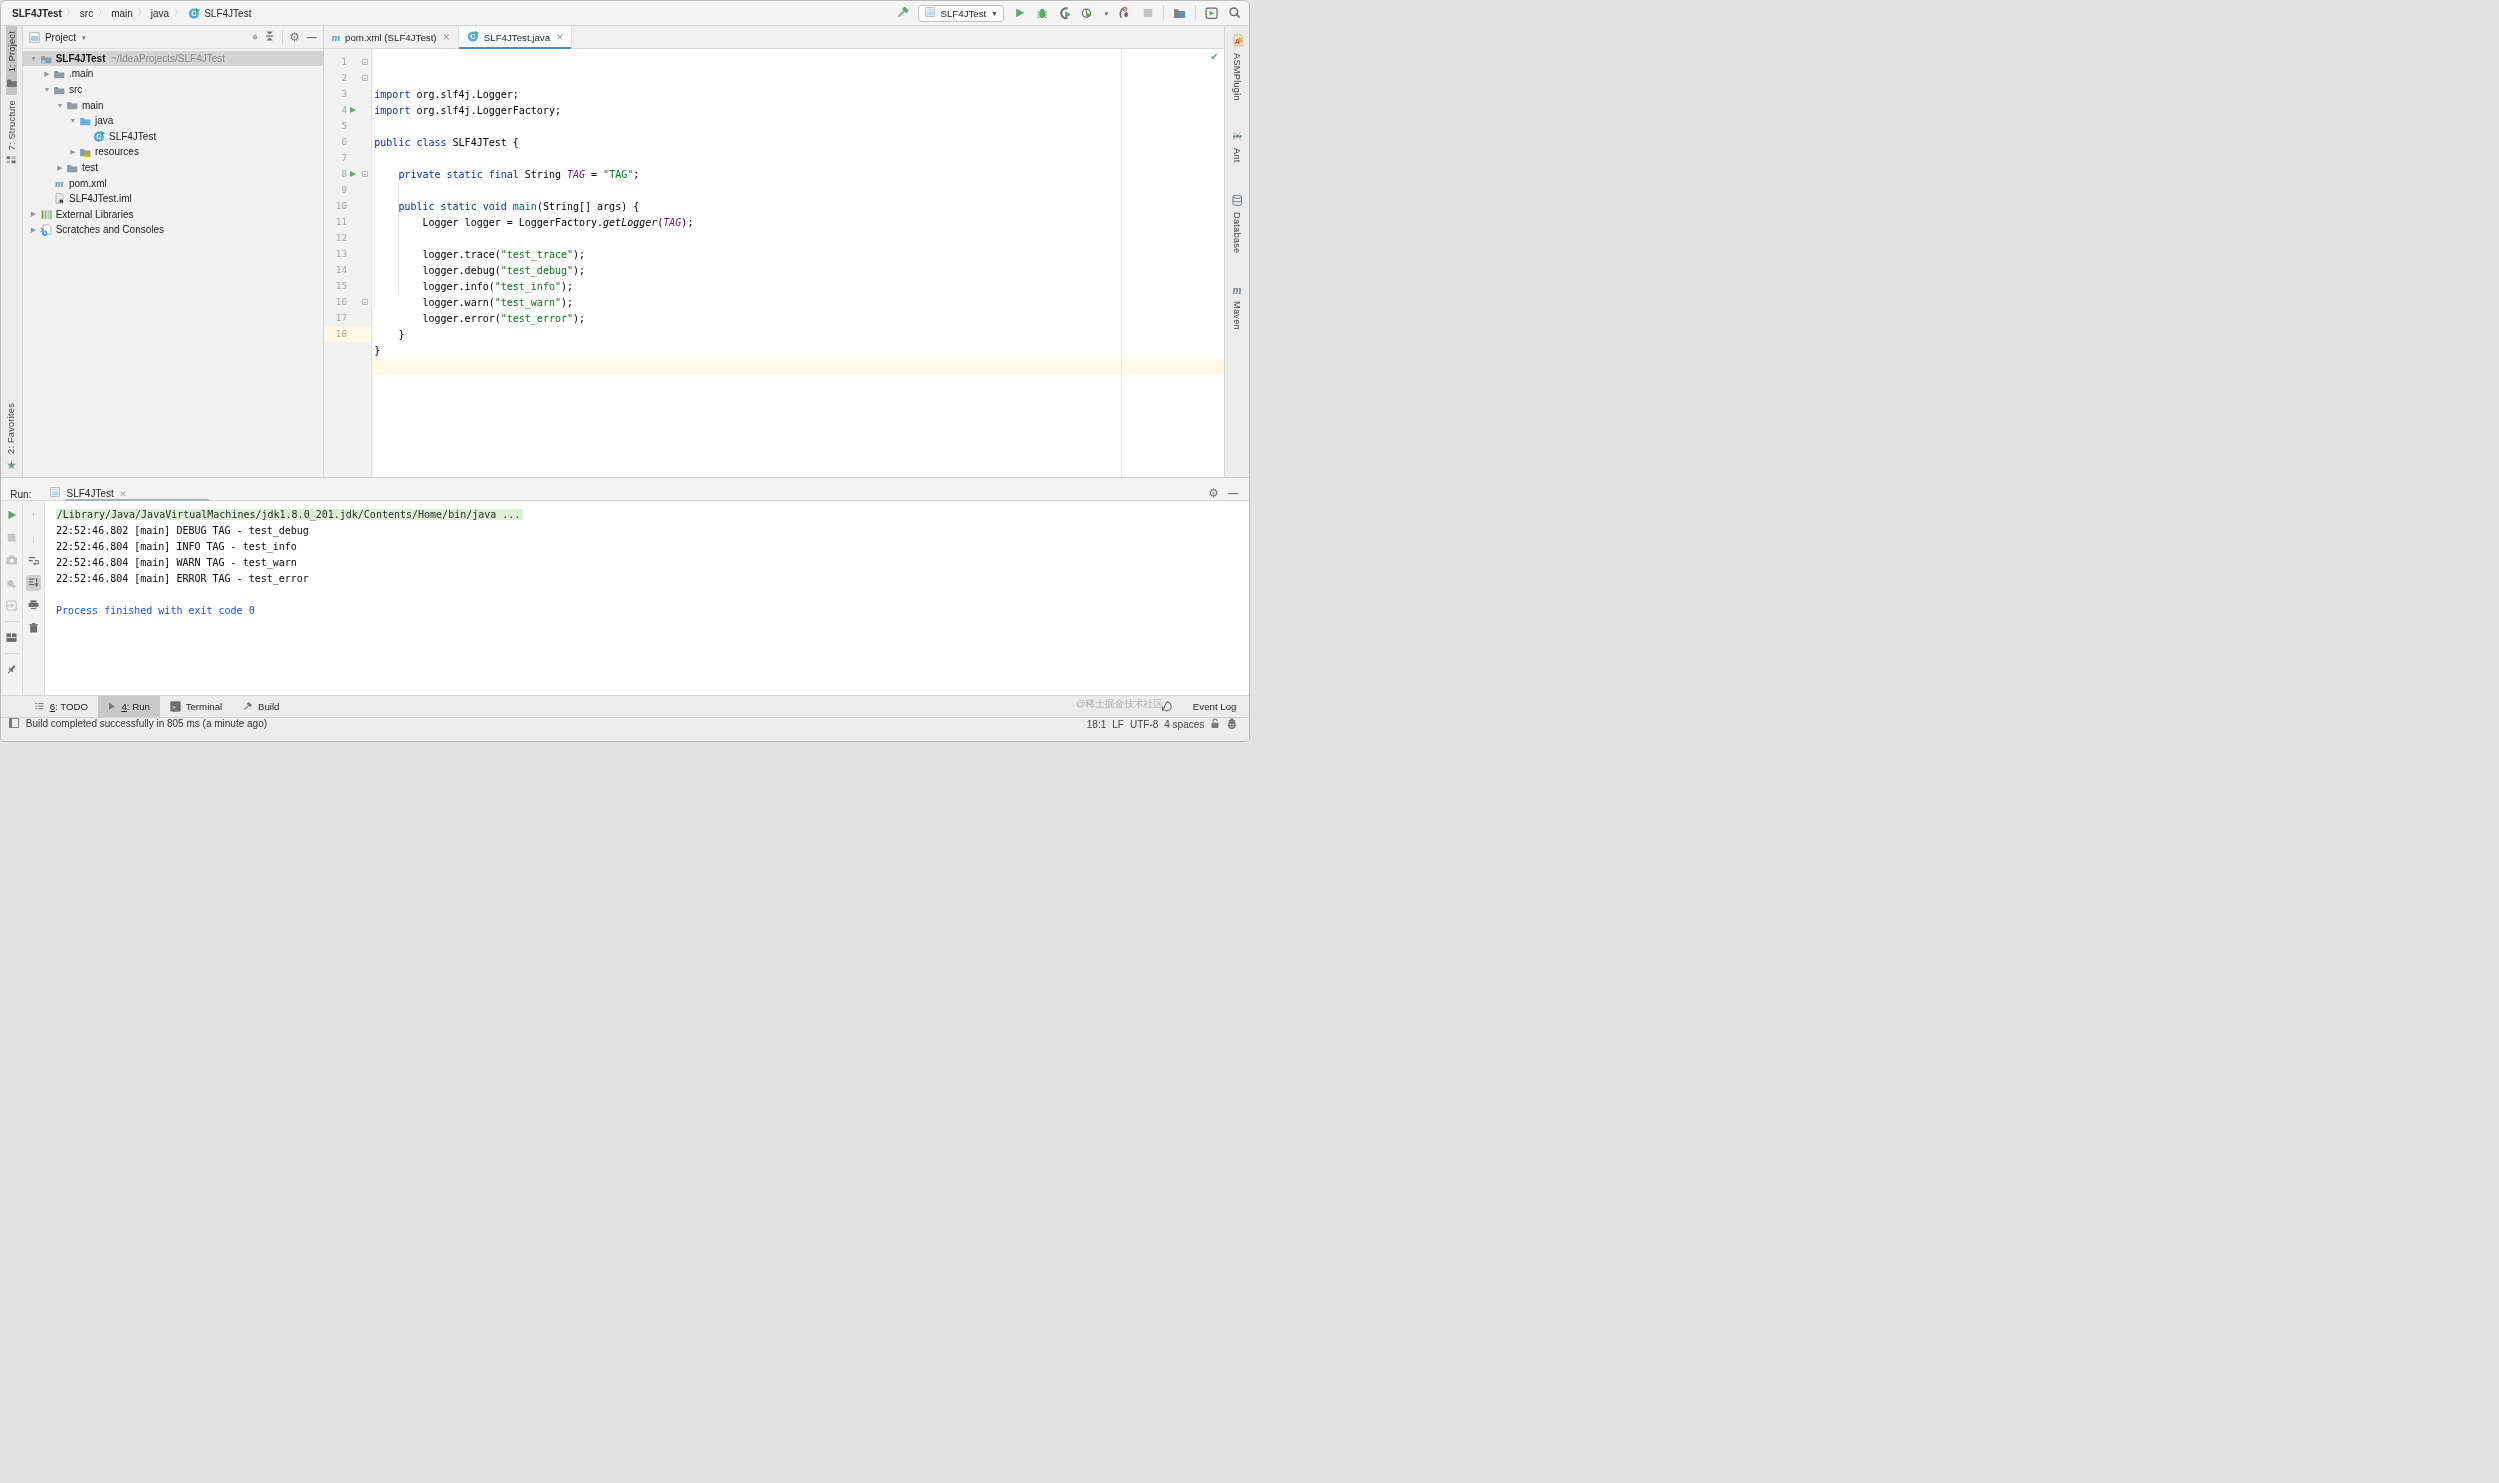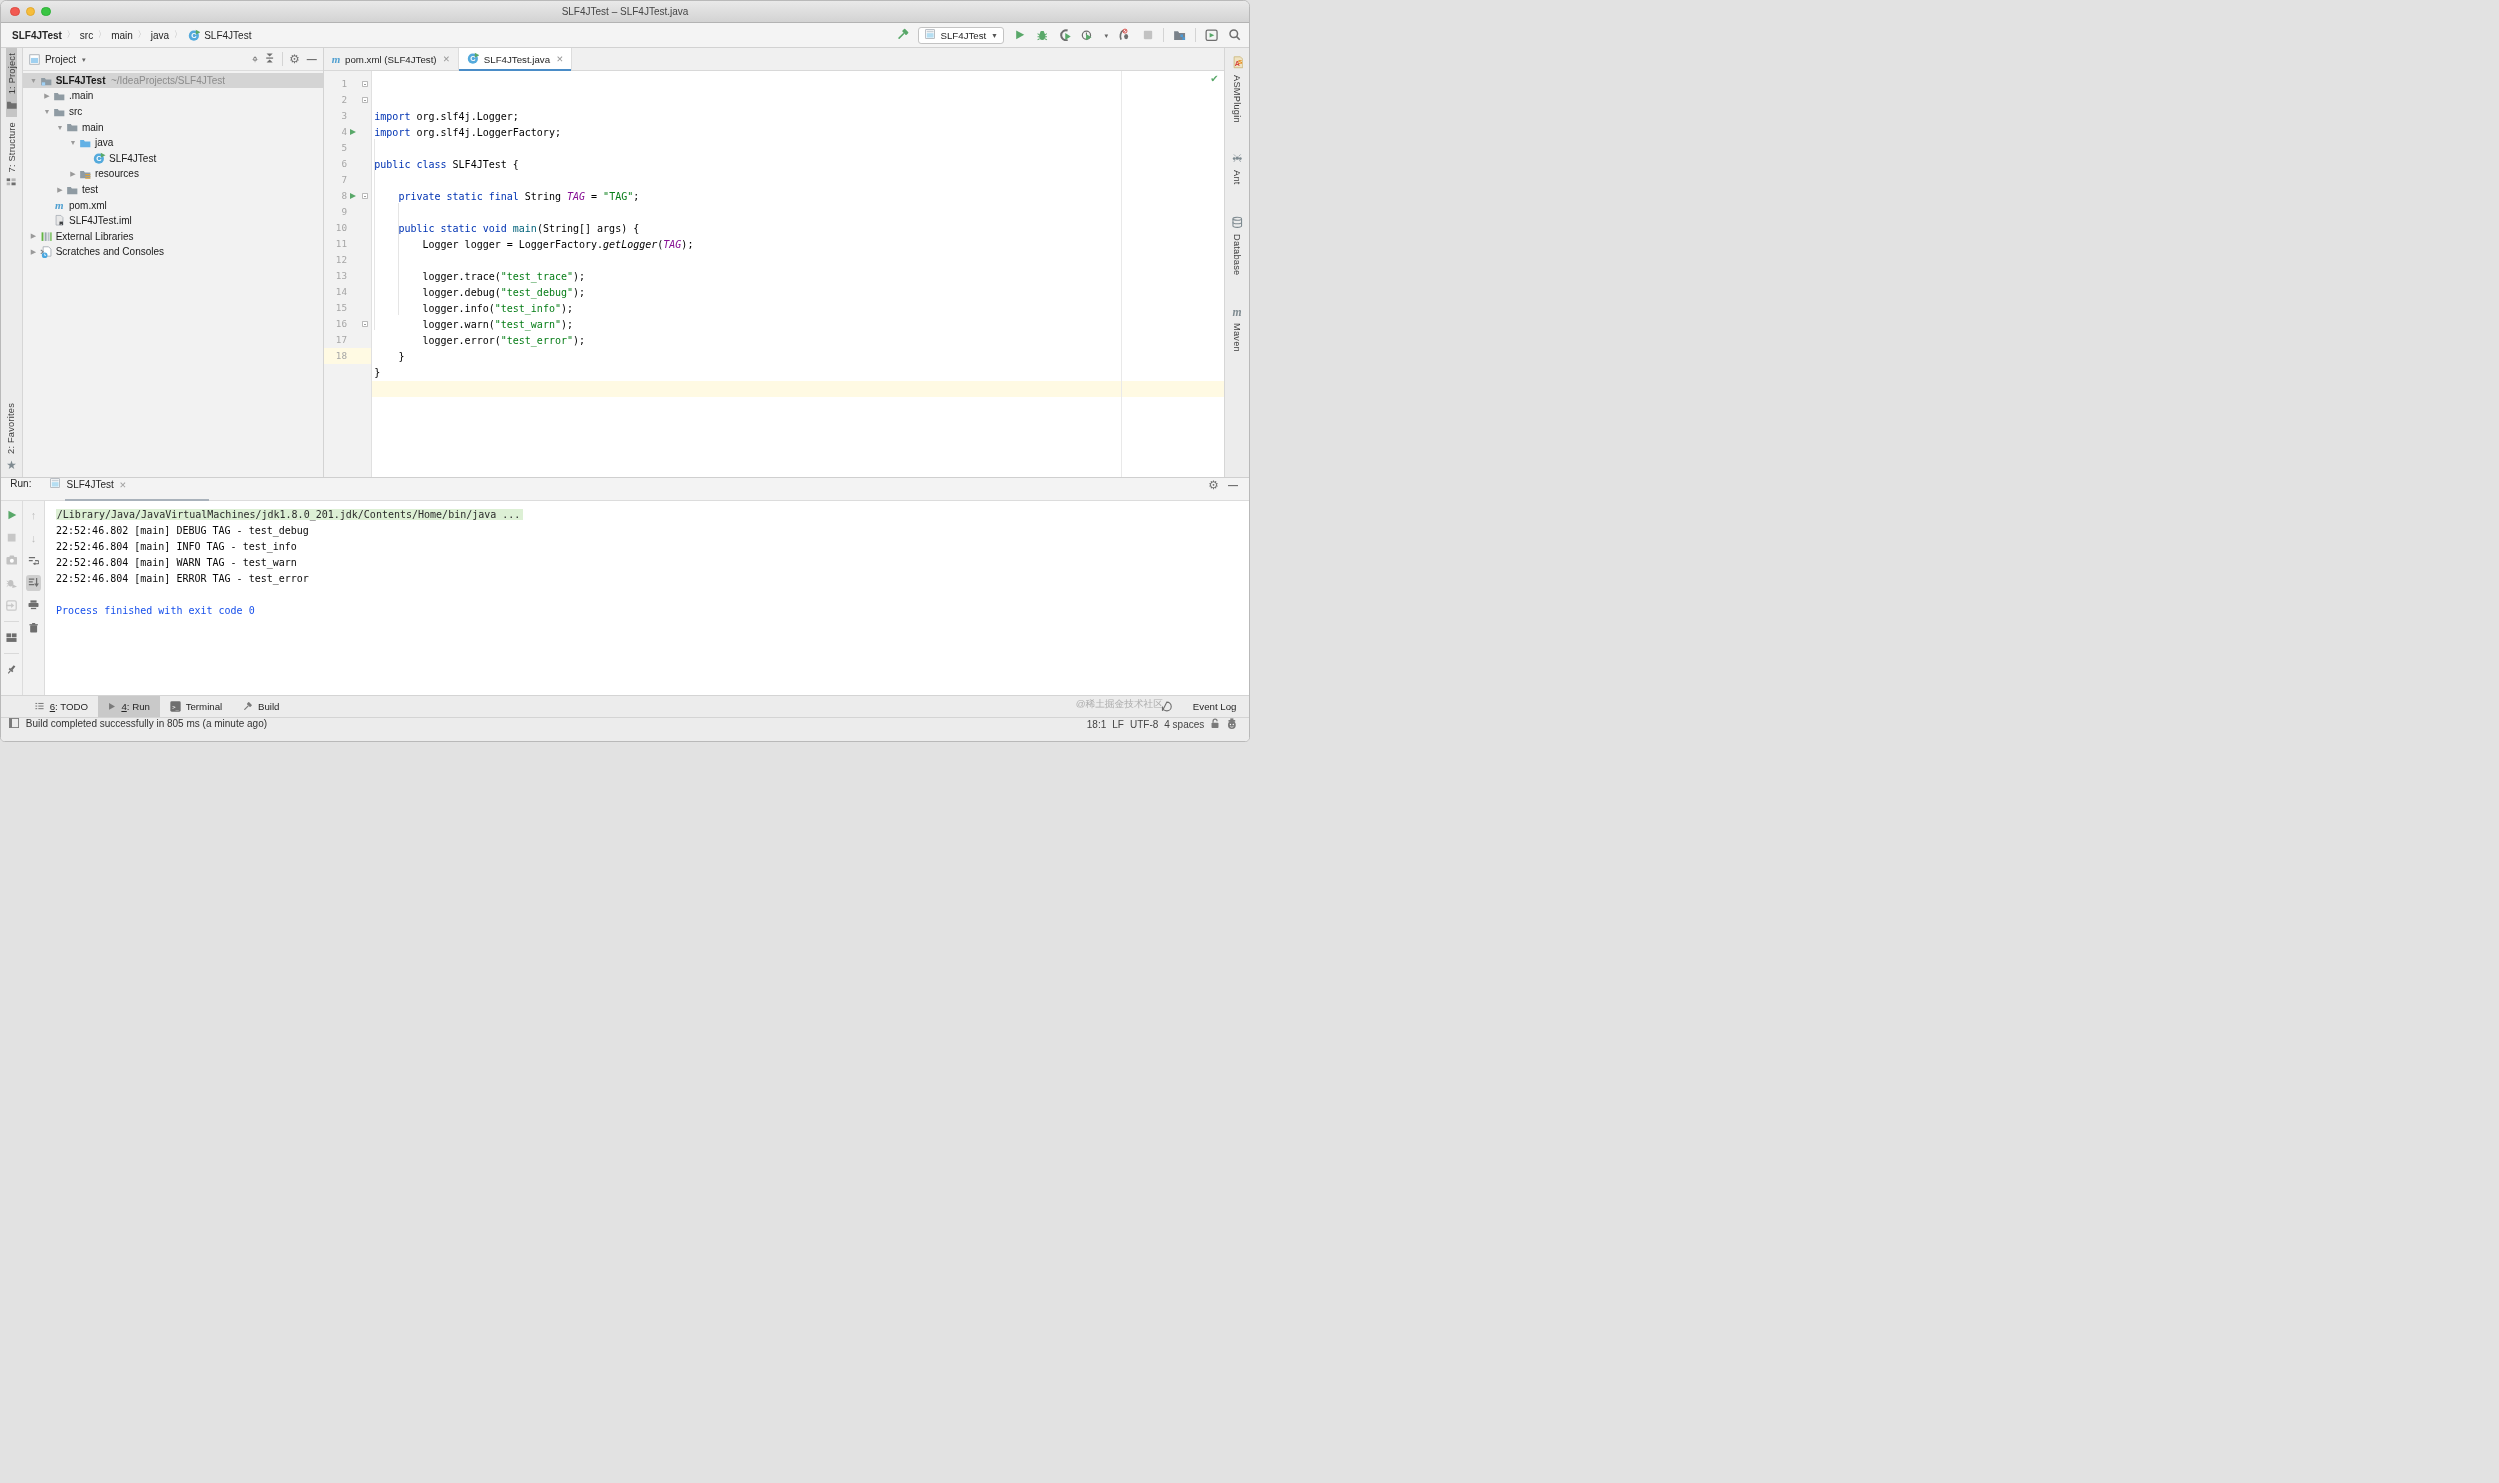--- a/index.html
+++ b/index.html
@@ -78,21 +78,21 @@
   .decl{color:#00627a;}
   .staticm{font-style:italic;}
   .runarrow{width:0;height:0;border-left:6.2px solid #59a869;border-top:3.9px solid transparent;border-bottom:3.9px solid transparent;}
   .foldmark{width:6.2px;height:6.2px;border:0.8px solid #b9b9b9;background:#fff;border-radius:0.8px;position:relative;}
   .foldmark:after{content:"";position:absolute;left:0.8px;right:0.8px;top:2.3px;height:0.8px;background:#9c9c9c;}
   .margin-guide{position:absolute;top:0;bottom:0;width:0.8px;background:#e9e9e9;}
   .indent-guide{position:absolute;width:0.8px;background:#e5e5e5;}
   .ed-check{position:absolute;top:2.3px;right:5.4px;color:#59a869;font-size:10px;}
   
   .runpanel{flex:0 0 218px;display:flex;flex-direction:column;border-top:0.8px solid #cfcfcf;background:#f2f2f2;}
-  .run-head{height:23px;flex:0 0 23px;display:flex;align-items:flex-start;font-size:10px;color:#262626;
+  .run-head{height:23px;flex:0 0 23px;display:flex;align-items:flex-end;font-size:10px;color:#262626;
             padding-left:9.3px;position:relative;border-bottom:0.8px solid #dcdcdc;background:#f3f3f3;}
   .run-tab{display:flex;align-items:center;gap:5.4px;margin-left:18.7px;}
   .run-tab .x{color:#a2a2a2;font-size:8.6px;}
   .run-underline{position:absolute;left:64px;bottom:-0.8px;width:144px;height:2.3px;background:#a9b2bb;}
   .run-head-right{margin-left:auto;display:flex;align-items:center;gap:9.3px;padding-right:11px;color:#6e6e6e;}
   .run-body{flex:1;display:flex;min-height:0;}
   .rcol{width:22px;flex:0 0 22px;border-right:0.8px solid #dcdcdc;display:flex;flex-direction:column;
         align-items:center;padding-top:6.2px;gap:7px;background:#f2f2f2;}
   .rbtn{width:15.6px;height:15.6px;display:flex;align-items:center;justify-content:center;border-radius:3.1px;}
   .rbtn.sel{background:#cfcfcf;}
@@ -114,28 +114,20 @@
   .statusbar .msg{margin-left:7px;}
   .st-right{margin-left:auto;display:flex;align-items:center;gap:6px;color:#444;}
   .watermark{position:absolute;right:86px;bottom:30px;color:rgba(120,120,120,.55);font-size:9.7px;pointer-events:none;}
   u{text-decoration:underline;}
 </style>
 <style>.mvn-ic{color:#4f9fd0;font-weight:bold;font-style:italic;font-size:11px;font-family:'Liberation Serif',serif;line-height:1;}</style></head>
 <body>
 
 <div class="app">
 
-  <div class="titlebar">
-    <div class="lights">
-      <div class="light red"></div>
-      <div class="light yellow"></div>
-      <div class="light green"></div>
-    </div>
-    <div class="win-title">SLF4JTest – SLF4JTest.java</div>
-  </div>
 
   <div class="navbar">
     <div class="crumbs">
       <span class="root">SLF4JTest</span>
       <span class="sep">〉</span>
       <span>src</span>
       <span class="sep">〉</span>
       <span>main</span>
       <span class="sep">〉</span>
       <span>java</span>

